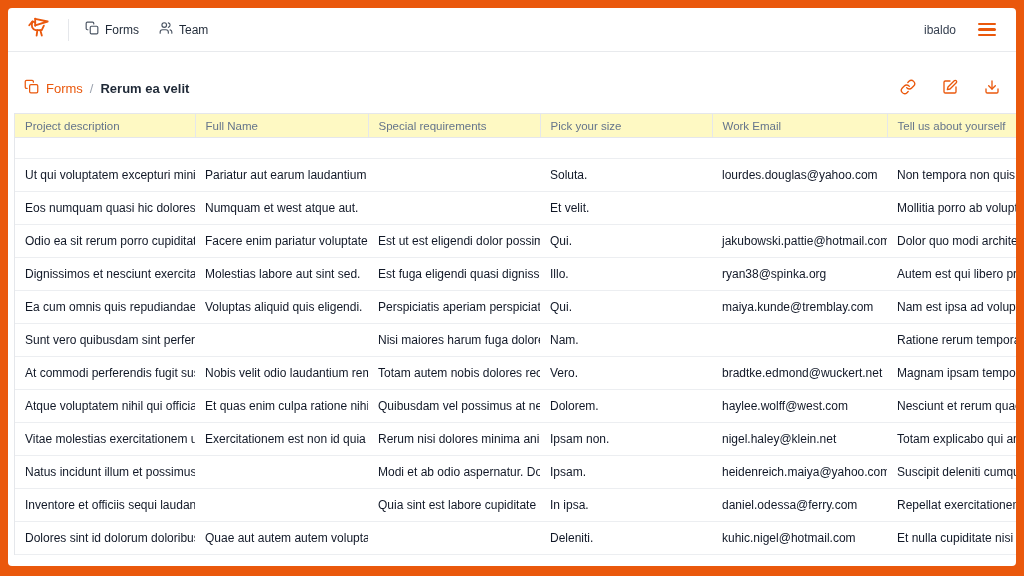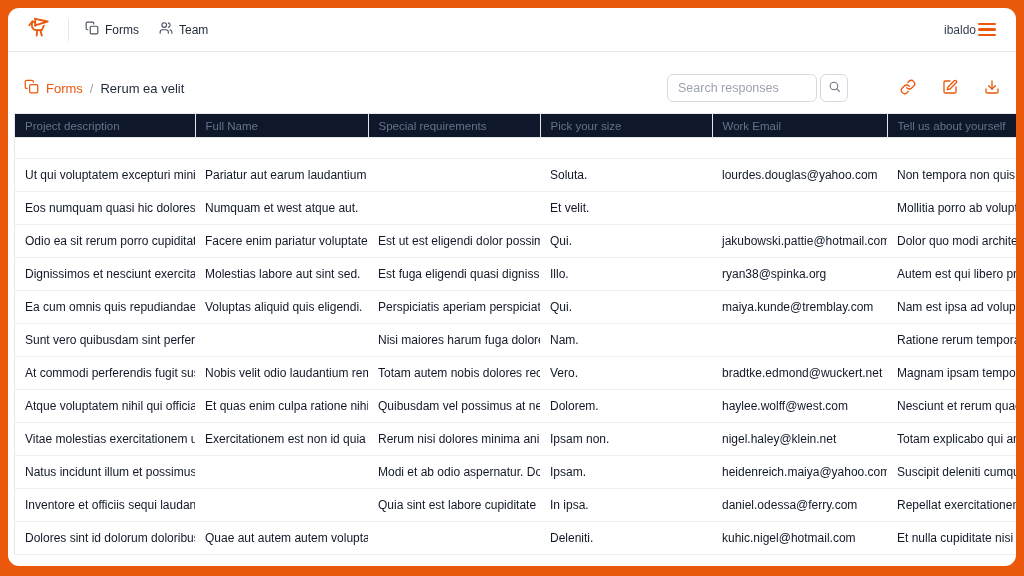--- a/index.html
+++ b/index.html
@@ -4,49 +4,49 @@
 <style>
   * { box-sizing: border-box; margin: 0; padding: 0; }
   html,body { width:1024px; height:576px; }
   body {
     background:#ea580c;
     font-family:"Liberation Sans","DejaVu Sans",sans-serif;
     position:relative; overflow:hidden;
   }
   .card {
     position:absolute; left:8px; top:8px; right:8px; bottom:10px;
-    background:#ffffff; border-radius:11px; overflow:hidden;
+    background:#ffffff; border-radius:4px; overflow:hidden;
   }
   
   .topnav {
     height:44px; display:flex; align-items:center;
     padding:0 18px; border-bottom:1px solid #e8eaed;
   }
   .brand { display:flex; align-items:center; color:#ea580c; cursor:pointer; }
   .brand svg { width:26px; height:26px; }
   .nav-divider { width:1px; height:22px; background:#e5e7eb; margin:0 16px; }
   .nav-item {
     display:flex; align-items:center; gap:6px; margin-right:20px;
     font-size:12px; font-weight:500; color:#1f2937; cursor:pointer;
   }
   .nav-item svg { width:14px; height:14px; color:#4b5563; }
   .nav-spacer { flex:1; }
-  .username { font-size:12px; color:#374151; }
+  .username { font-size:12px; color:#374151; margin-right:20px; }
   .hamburger { display:flex; flex-direction:column; gap:3px; cursor:pointer; padding:2px; }
   .hamburger span { width:18px; height:2.5px; background:#ea580c; border-radius:2px; }
   
   .toolbar {
     margin-top:22px; padding:0 16px; height:28px;
     display:flex; align-items:center; justify-content:space-between;
   }
   .breadcrumb { display:flex; align-items:center; gap:7px; font-size:13px; }
   .breadcrumb svg { width:15px; height:15px; color:#ea580c; }
   .crumb-root { color:#ea580c; font-weight:500; cursor:pointer; }
   .crumb-sep { color:#9ca3af; }
-  .crumb-current { color:#1f2937; font-weight:400; }
+  .crumb-current { color:#1f2937; font-weight:700; }
   .toolbar-right { display:flex; align-items:center; }
   .search-wrap { display:flex; align-items:center; gap:3px; margin-right:26px; }
   .search-input {
     width:150px; height:28px; border:1px solid #d6d9de; border-radius:6px;
     padding:0 10px; font-size:12.5px; color:#1f2937; outline:none;
     font-family:"Liberation Sans","DejaVu Sans",sans-serif;
   }
   .search-input::placeholder { color:#9ca3af; }
   .search-btn {
     width:28px; height:28px; border:1px solid #d6d9de; border-radius:6px;
@@ -58,21 +58,21 @@
     background:none; border:none; color:#ea580c; cursor:pointer;
     margin-left:26px; display:flex; align-items:center;
   }
   .icon-btn svg { width:16px; height:16px; }
   
   .table-clip { margin:11px 0 0 6px; overflow:hidden; width:calc(100% - 6px); border-left:1px solid #e5e7eb; }
   table { border-collapse:collapse; table-layout:fixed; width:1112px; }
   thead th {
     height:24px; text-align:left; font-weight:400; font-size:11.5px; color:#64748b;
     padding:0 10px; border-top:1px solid #e5e7eb; border-bottom:1px solid #e5e7eb;
-    border-right:1px solid #e5e7eb; background:#0f172a;
+    border-right:1px solid #e5e7eb; background:#fef9c3;
     white-space:nowrap; overflow:hidden;
   }
   thead th:last-child { border-right:none; }
   tr.spacer-row td { height:21px; border-bottom:1px solid #eceef1; }
   tbody tr.data-row { cursor:pointer; }
   tbody tr.data-row td {
     height:33px; font-size:12px; color:#111827; padding:0 12px 0 10px;
     border-bottom:1px solid #eceef1; white-space:nowrap; overflow:hidden;
   }
 </style>
@@ -133,31 +133,20 @@
           <rect x="9" y="9" width="13" height="13" rx="2"></rect>
           <path d="M5 15H4a2 2 0 0 1-2-2V4a2 2 0 0 1 2-2h9a2 2 0 0 1 2 2v1"></path>
         </svg>
       </span>
       <span class="crumb-root">Forms</span>
       <span class="crumb-sep">/</span>
       <span class="crumb-current">Rerum ea velit</span>
     </div>
 
     <div class="toolbar-right">
-      <div class="search-wrap">
-        <input class="search-input" type="text" placeholder="Search responses" style="">
-        <button class="search-btn">
-          <span>
-            <svg viewBox="0 0 24 24" fill="none" stroke="currentColor" stroke-width="2" stroke-linecap="round" stroke-linejoin="round">
-              <circle cx="11" cy="11" r="7"></circle>
-                <line x1="16.5" y1="16.5" x2="21" y2="21"></line>
-            </svg>
-          </span>
-        </button>
-      </div>
       <button class="icon-btn">
         <span>
           <svg viewBox="0 0 24 24" fill="none" stroke="currentColor" stroke-width="2" stroke-linecap="round" stroke-linejoin="round">
             <path d="M10 13a5 5 0 0 0 7.54.54l3-3a5 5 0 0 0-7.07-7.07l-1.72 1.71"></path>
             <path d="M14 11a5 5 0 0 0-7.54-.54l-3 3a5 5 0 0 0 7.07 7.07l1.71-1.71"></path>
           </svg>
         </span>
       </button>
       <button class="icon-btn">
         <span>

